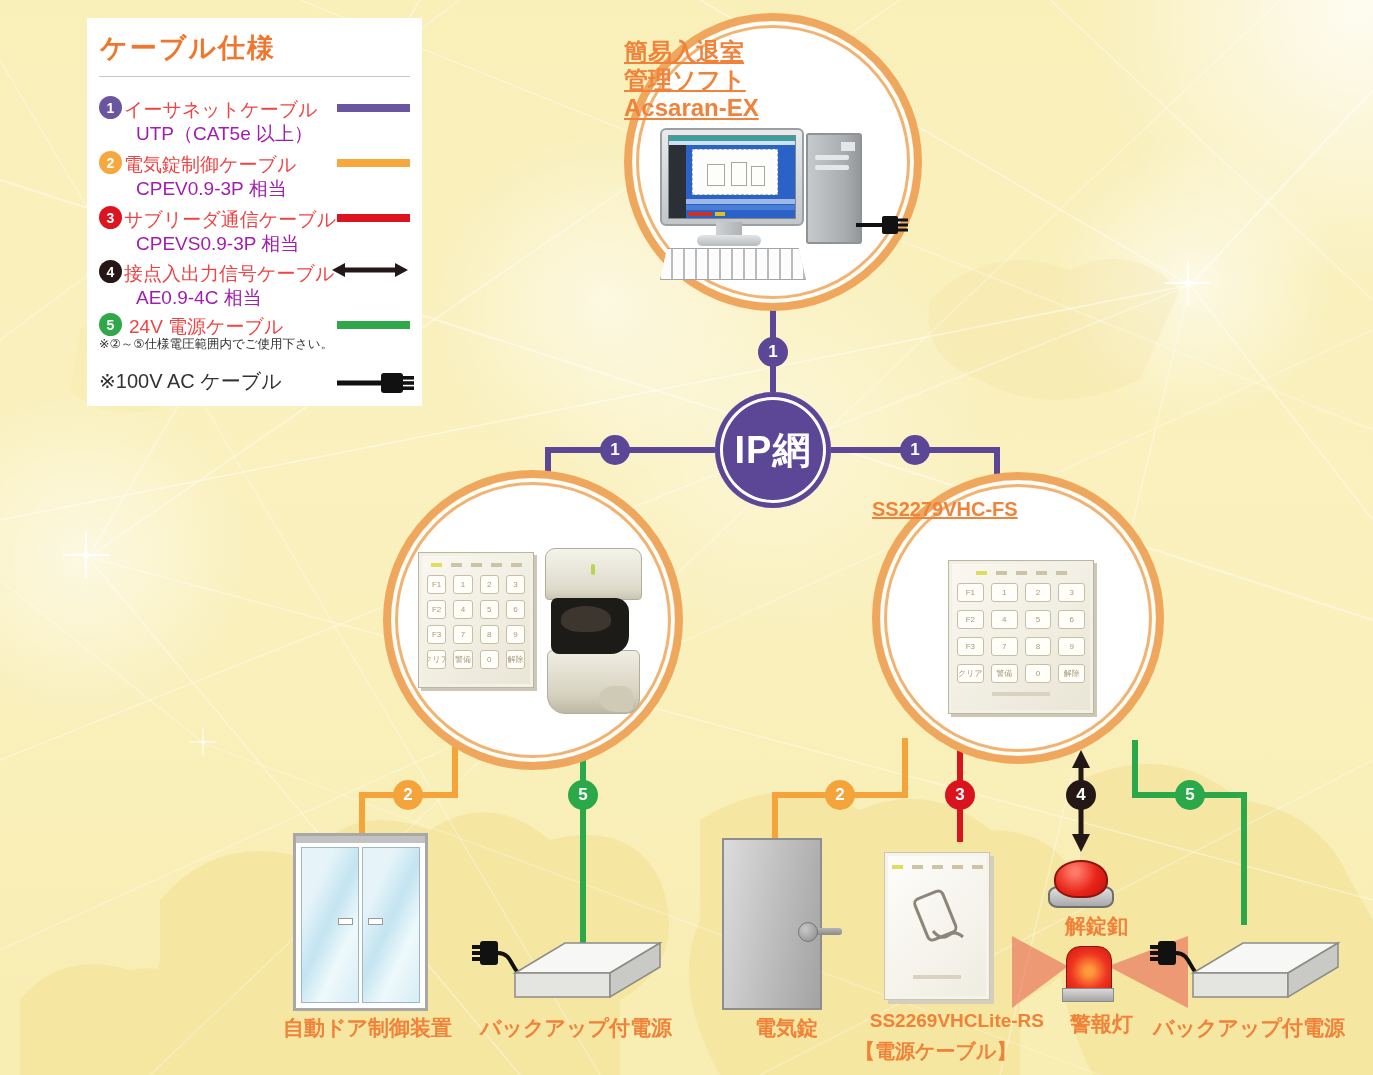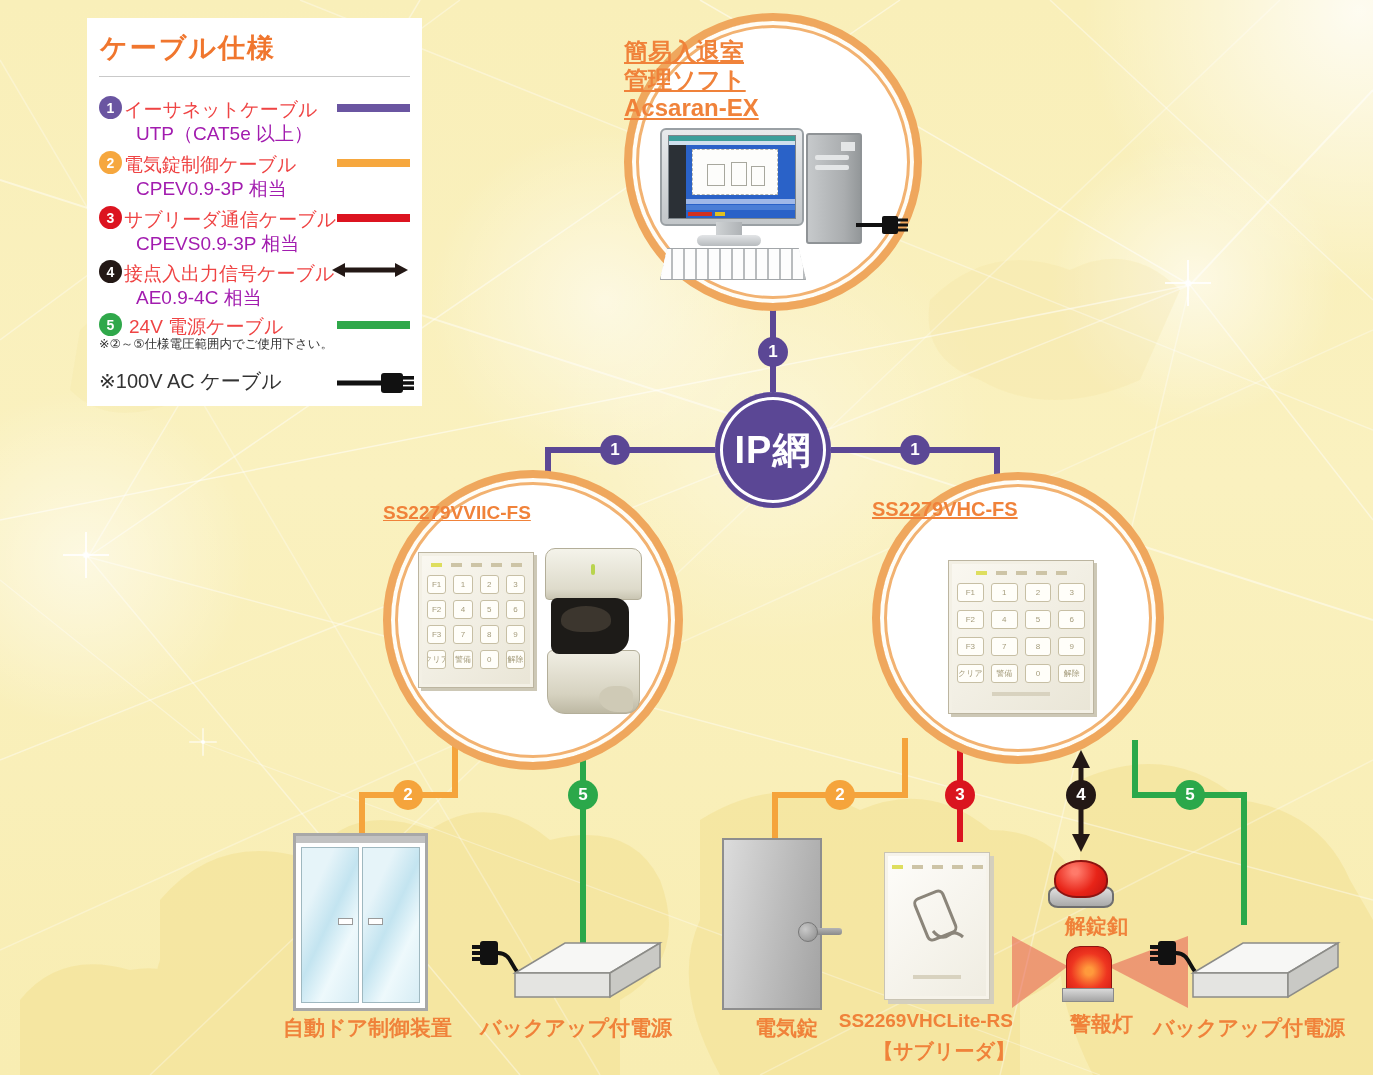--- a/index.html
+++ b/index.html
@@ -283,21 +283,20 @@
     <rect x="41" y="6.5" width="11" height="3" fill="#111"></rect>
     <rect x="41" y="11.5" width="11" height="3" fill="#111"></rect>
     <rect x="41" y="16.5" width="11" height="3" fill="#111"></rect>
   </svg>
 
   <div class="ip-circle" style="left:715px;top:392px;width:116px;height:116px">
     <span class="ip-label">IP網</span>
   </div>
 
   <div class="node-circle" style="left:383px;top:470px;width:300px;height:300px"></div>
-  <div class="circle-title" style="left:383px;top:502px;width:300px;font-size:19px">SS2279VVIIC-FS</div>
   <div class="keypad" style="left:418px;top:552px;width:116px;height:136px">
     <div class="kp-ind">
         <i></i>
         <i></i>
         <i></i>
         <i></i>
         <i></i>
       </div>
     <div class="kp-grid">
         <span class="kp-key">F1</span>
@@ -393,22 +392,22 @@
         <i></i>
       </div>
     <svg width="104" height="80" viewBox="0 0 104 80" style="display:block;margin:10px auto 0">
       <g transform="rotate(-22 52 38)">
         <rect x="36" y="14" width="30" height="44" rx="5" fill="none" stroke="#8b857a" stroke-width="3"></rect>
       </g>
       <path d="M48 52 q8 10 16 4 q6 -5 14 2" fill="none" stroke="#8b857a" stroke-width="3"></path>
     </svg>
     <div class="kp-foot" style="margin-top:16px"></div>
   </div>
-  <div class="dev-label" style="left:833px;top:1010px;width:180px;font-size:19px">SS2269VHCLite-RS</div>
-  <div class="dev-label" style="left:855px;top:1038px;width:160px;font-size:20px">【サブリーダ】</div>
+  <div class="dev-label" style="left:864px;top:1010px;width:180px;font-size:19px">SS2269VHCLite-RS</div>
+  <div class="dev-label" style="left:855px;top:1038px;width:160px;font-size:20px">【電源ケーブル】</div>
 
   <div class="abs pushbtn-base"></div>
   <div class="abs pushbtn-dome"></div>
   <div class="dev-label" style="left:1038px;top:912px;width:90px">解錠釦</div>
 
   <div class="ray" style="left:1012px;top:936px;width:56px;height:72px;clip-path:polygon(100% 42%,0 0,0 100%)"></div>
   <div class="ray" style="left:1108px;top:936px;width:80px;height:72px;clip-path:polygon(0 42%,100% 0,100% 100%)"></div>
   <div class="abs beacon"></div>
   <div class="abs beacon-base"></div>
   <div class="dev-label" style="left:1043px;top:1010px;width:90px">警報灯</div>

